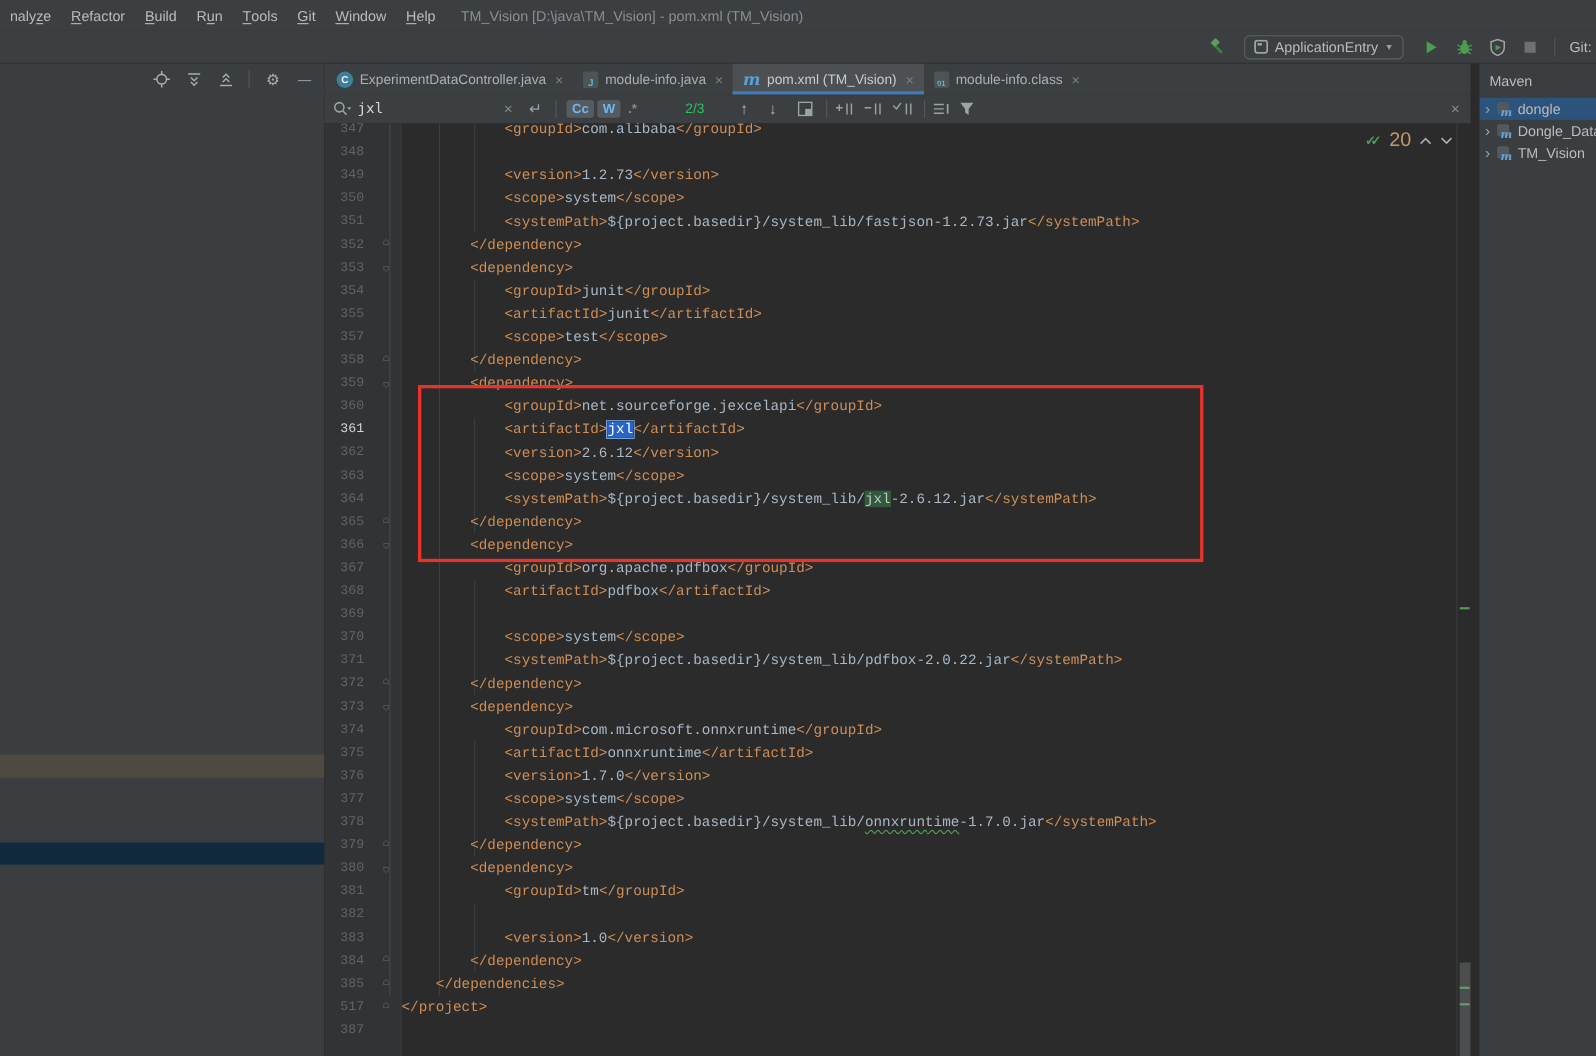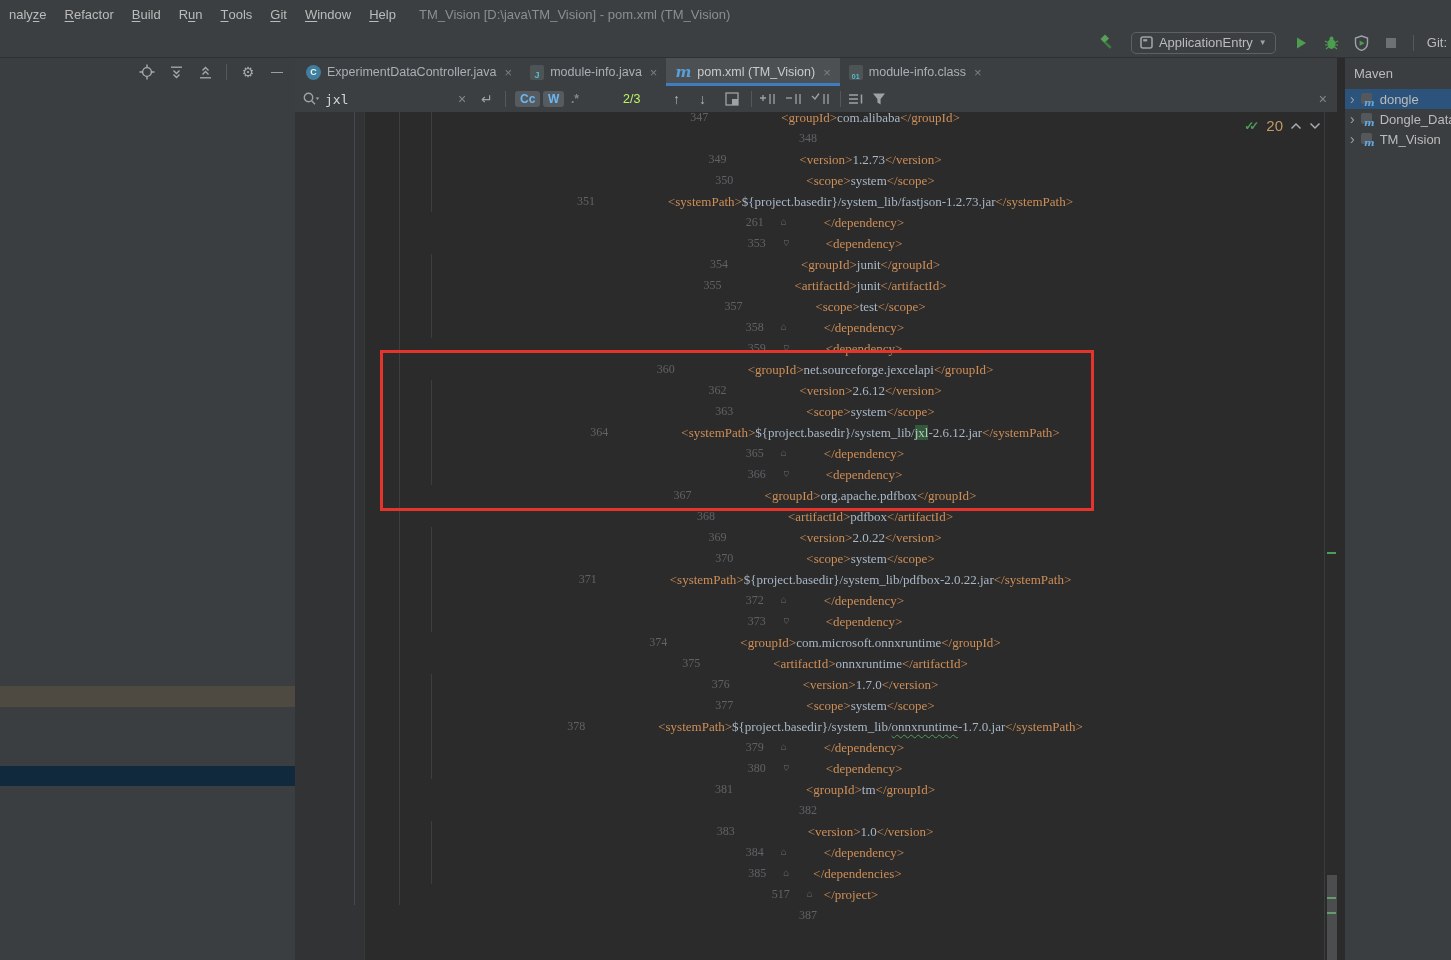--- a/index.html
+++ b/index.html
@@ -50,48 +50,48 @@
   .ico-maven { color:#58A0DC; font-style:italic; font-weight:bold; font-size:15px;
     font-family:"DejaVu Serif",serif; line-height:1; }
   
   .findbar { height:26px; background:#3C3F41; position:relative; font-size:12.5px; color:#BBBBBB; }
   .fb { position:absolute; top:50%; transform:translateY(-50%); display:flex; align-items:center; }
   .fb-query { color:#D4D7D9; font-family:"DejaVu Sans Mono",monospace; font-size:13px; }
   .fb-x { color:#84898C; font-size:14px; }
   .fb-toggle { background:#555B5F; border-radius:3px; padding:1px 5px; color:#6CB6F3;
     font-weight:bold; font-size:12px; }
   .fb-regex { color:#84898C; font-weight:bold; font-size:12px; }
-  .fb-count { color:#bef264; }
+  .fb-count { color:#22c55e; }
   .fb-arrow { color:#AFB3B6; font-size:14px; }
   
   .code { position:absolute; top:54px; left:0; right:0; bottom:0; overflow:hidden; }
   .gutter-bg { position:absolute; left:0; top:0; width:70px; height:100%;
     background:#313335; border-right:1px solid #37393B; }
   .lines { position:relative; margin-top:-5px; }
   .line { display:flex; height:21px; line-height:21px;
-    font-family:Liberation Serif, serif; font-size:13px; position:relative;justify-content:center; }
+    font-family:Liberation Mono, monospace; font-size:13px; position:relative; }
   .lnum { width:46px; padding-right:10px; text-align:right; color:#606366; font-size:12px; flex:none; }
   .lnum.current { color:#D4D4D4; }
   .foldcol { width:24px; flex:none; position:relative; }
   .fold-mk { position:absolute; left:7px; top:2px; font-size:10px; color:#6A6E71; line-height:16px; }
   .fold-mk.s { transform:rotate(180deg); }
   .codeline { white-space:pre; }
   .tok-t { color:#CE8E57; }
   .tok-c { color:#A9B7C6; }
   .tok-mb { background:#2965C9; color:#FFFFFF; box-shadow:0 0 0 1px #86AEE0; }
   .tok-mg { background:#32593D; color:#BCCABA; }
   .tok-ty { color:#A9B7C6; text-decoration:underline wavy #4E9E58 1px; text-underline-offset:3px; }
   .fold-vline { position:absolute; left:59px; top:0; width:1px; height:793px; background:#46484A; }
   .guide { position:absolute; width:1px; background:#3B3F42; }
   .red-box { position:absolute; left:85px; top:238px; width:714px; height:161px;
     border:3px solid #E5342C; z-index:30; }
   .inspect { position:absolute; top:5px; right:16px; display:flex; align-items:center;
     gap:7px; z-index:5; }
   .checks { color:#4F9E58; font-weight:bold; font-size:12px; letter-spacing:-5px; padding-right:5px; }
-  .inspect-count { color:#C19A66; font-size:15px; }
+  .inspect-count { color:#C19A66; font-size:18px; }
   .stripe { position:absolute; right:0; top:0; width:13px; height:100%; border-left:1px solid #3A3D3F; z-index:4; }
   .mark { position:absolute; left:2px; width:9px; height:2px; background:#4F9E58; }
   .thumb { position:absolute; left:2px; top:763px; width:10px; height:85px; background:rgba(150,155,158,.30); }
   
   .splitter { position:absolute; top:58px; left:1337px; width:8px; height:902px; background:#2B2B2B; }
   .maven { position:absolute; top:58px; left:1345px; width:106px; height:902px;
     background:#3B3E41; overflow:hidden; }
   .maven-title { padding:8px 0 8px 9px; font-size:13px; color:#BBBBBB; }
   .maven-row { height:20px; display:flex; align-items:center; gap:5px; padding-left:5px;
     font-size:13px; color:#BBBBBB; white-space:nowrap; }
@@ -310,21 +310,21 @@
             <span class="lnum">350</span>
             <span class="foldcol"></span>
             <span class="codeline"><span class="tok-t">            &lt;scope&gt;</span><span class="tok-c">system</span><span class="tok-t">&lt;/scope&gt;</span></span>
           </div>
           <div class="line">
             <span class="lnum">351</span>
             <span class="foldcol"></span>
             <span class="codeline"><span class="tok-t">            &lt;systemPath&gt;</span><span class="tok-c">${project.basedir}/system_lib/fastjson-1.2.73.jar</span><span class="tok-t">&lt;/systemPath&gt;</span></span>
           </div>
           <div class="line">
-            <span class="lnum">261</span>
+            <span class="lnum">352</span>
             <span class="foldcol">
               <span class="fold-mk e">⌂</span>
             </span>
             <span class="codeline"><span class="tok-t">        &lt;/dependency&gt;</span></span>
           </div>
           <div class="line">
             <span class="lnum">353</span>
             <span class="foldcol">
               <span class="fold-mk s">⌂</span>
             </span>
@@ -358,20 +358,25 @@
               <span class="fold-mk s">⌂</span>
             </span>
             <span class="codeline"><span class="tok-t">        &lt;dependency&gt;</span></span>
           </div>
           <div class="line">
             <span class="lnum">360</span>
             <span class="foldcol"></span>
             <span class="codeline"><span class="tok-t">            &lt;groupId&gt;</span><span class="tok-c">net.sourceforge.jexcelapi</span><span class="tok-t">&lt;/groupId&gt;</span></span>
           </div>
           <div class="line">
+            <span class="lnum current">361</span>
+            <span class="foldcol"></span>
+            <span class="codeline"><span class="tok-t">            &lt;artifactId&gt;</span><span class="tok-mb">jxl</span><span class="tok-t">&lt;/artifactId&gt;</span></span>
+          </div>
+          <div class="line">
             <span class="lnum">362</span>
             <span class="foldcol"></span>
             <span class="codeline"><span class="tok-t">            &lt;version&gt;</span><span class="tok-c">2.6.12</span><span class="tok-t">&lt;/version&gt;</span></span>
           </div>
           <div class="line">
             <span class="lnum">363</span>
             <span class="foldcol"></span>
             <span class="codeline"><span class="tok-t">            &lt;scope&gt;</span><span class="tok-c">system</span><span class="tok-t">&lt;/scope&gt;</span></span>
           </div>
           <div class="line">
@@ -399,21 +404,20 @@
             <span class="codeline"><span class="tok-t">            &lt;groupId&gt;</span><span class="tok-c">org.apache.pdfbox</span><span class="tok-t">&lt;/groupId&gt;</span></span>
           </div>
           <div class="line">
             <span class="lnum">368</span>
             <span class="foldcol"></span>
             <span class="codeline"><span class="tok-t">            &lt;artifactId&gt;</span><span class="tok-c">pdfbox</span><span class="tok-t">&lt;/artifactId&gt;</span></span>
           </div>
           <div class="line">
             <span class="lnum">369</span>
             <span class="foldcol"></span>
-            <span class="codeline"><span class="tok-t">            &lt;version&gt;</span><span class="tok-c">2.0.22</span><span class="tok-t">&lt;/version&gt;</span></span>
           </div>
           <div class="line">
             <span class="lnum">370</span>
             <span class="foldcol"></span>
             <span class="codeline"><span class="tok-t">            &lt;scope&gt;</span><span class="tok-c">system</span><span class="tok-t">&lt;/scope&gt;</span></span>
           </div>
           <div class="line">
             <span class="lnum">371</span>
             <span class="foldcol"></span>
             <span class="codeline"><span class="tok-t">            &lt;systemPath&gt;</span><span class="tok-c">${project.basedir}/system_lib/pdfbox-2.0.22.jar</span><span class="tok-t">&lt;/systemPath&gt;</span></span>

